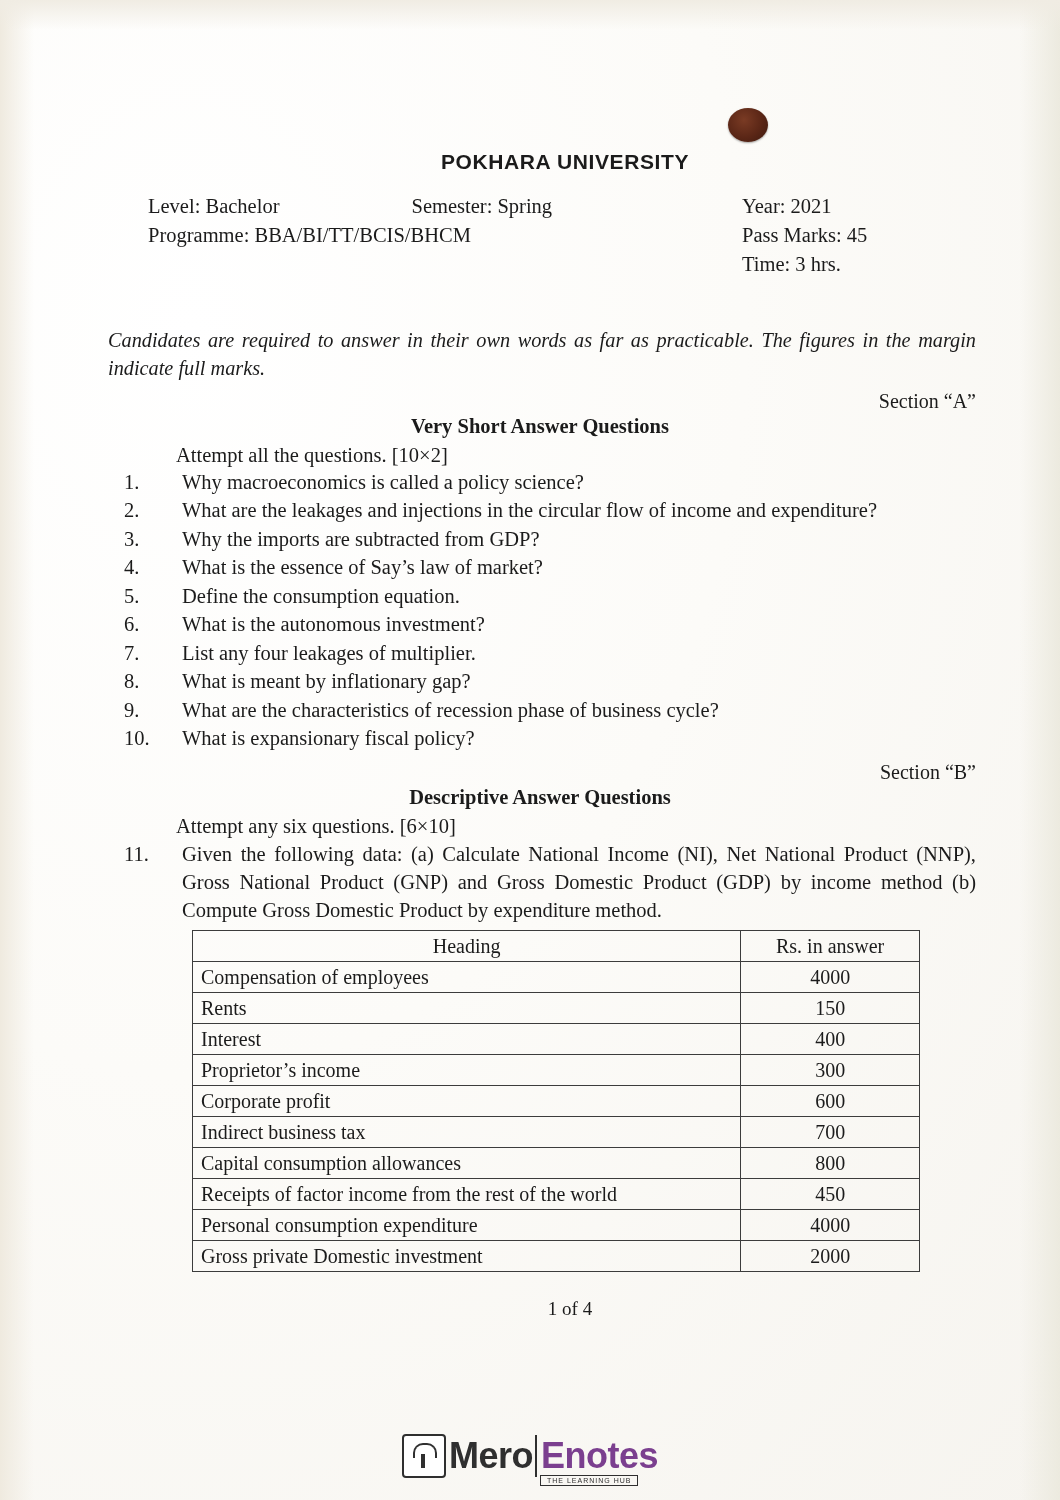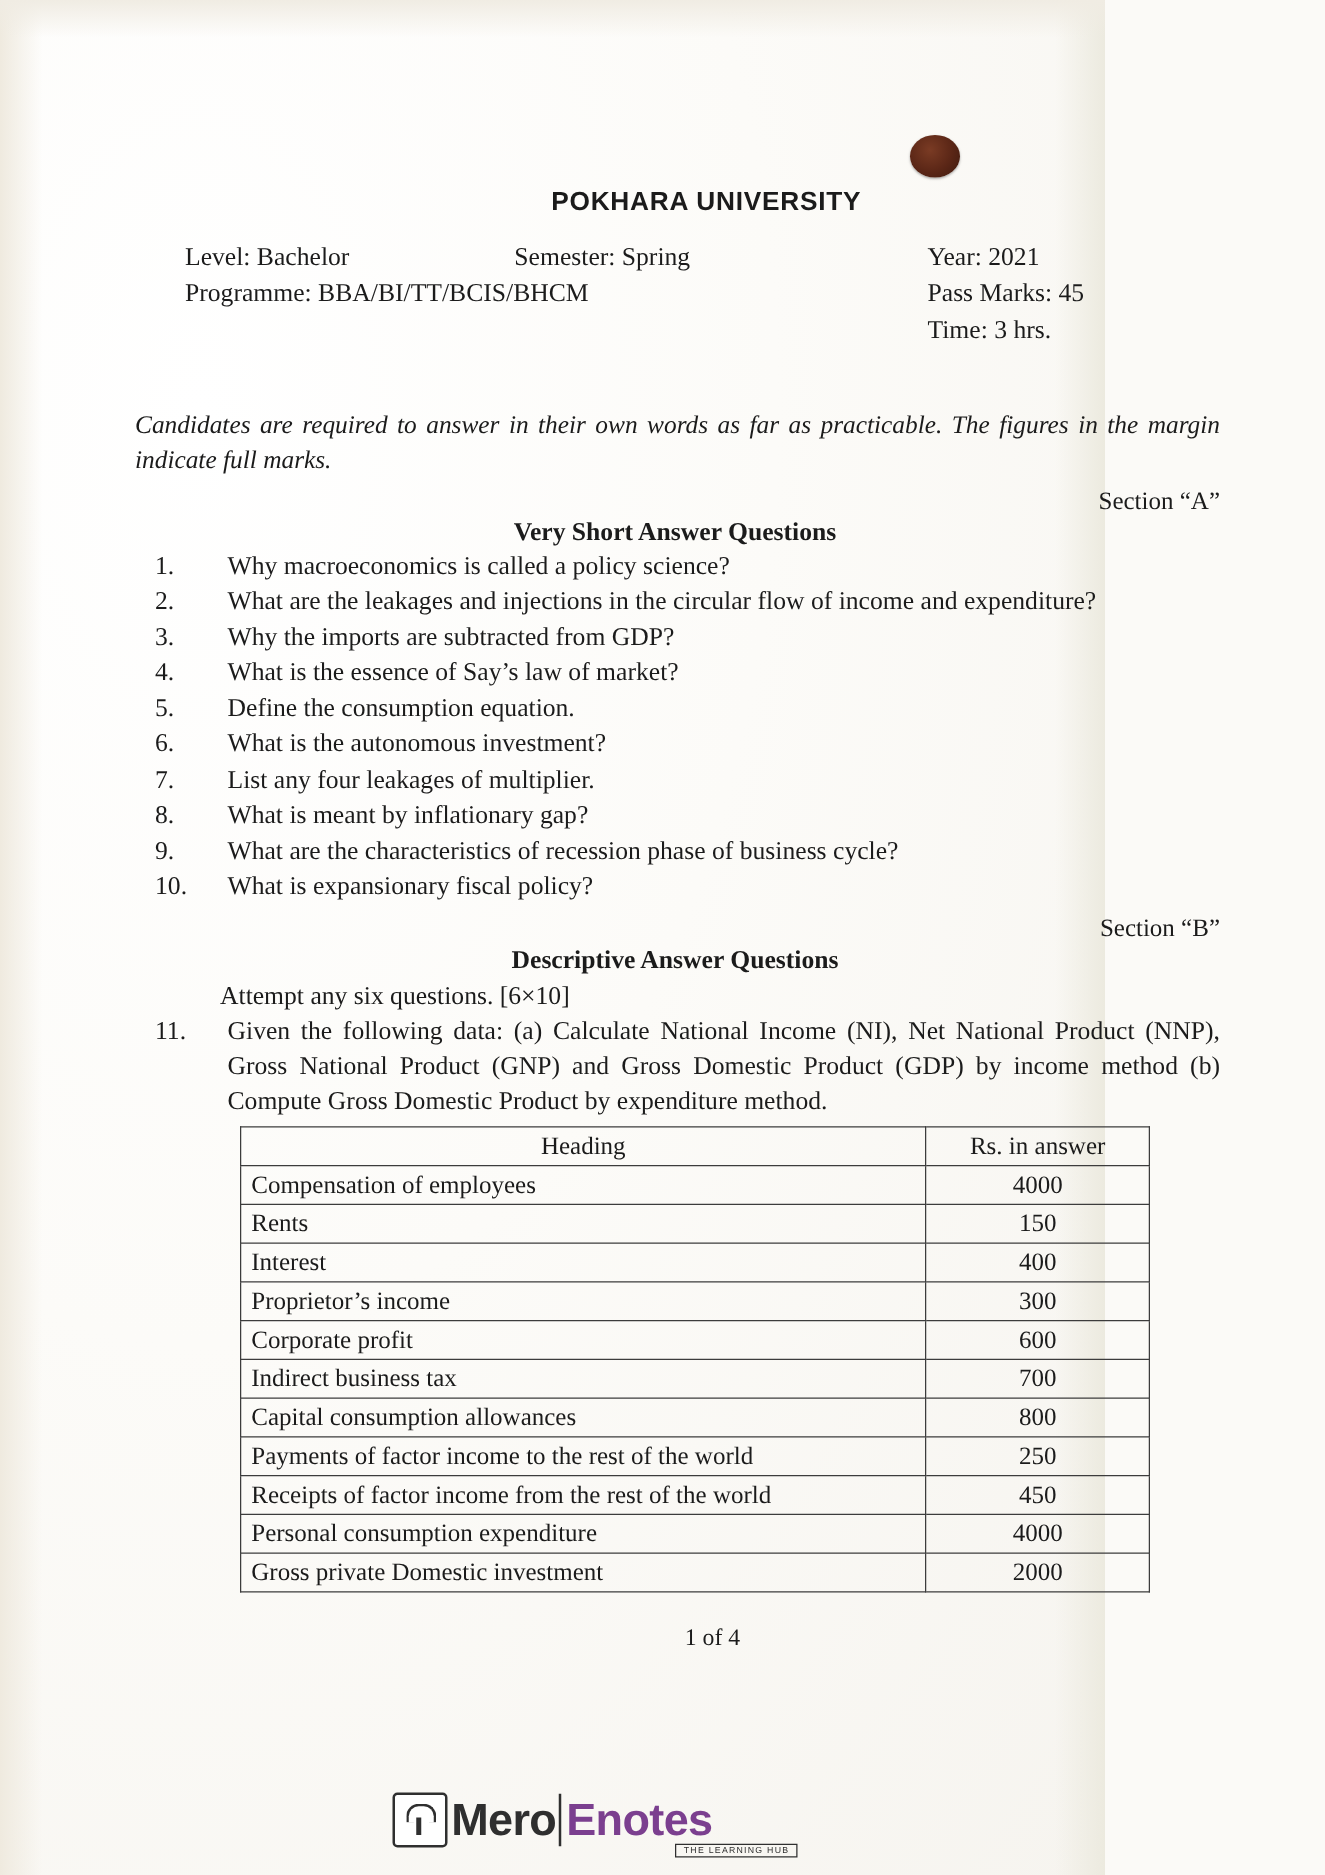--- a/index.html
+++ b/index.html
@@ -10,21 +10,21 @@
     width: 1060px;
     height: 1500px;
     background: #fbfaf7;
     font-family: "Liberation Serif", serif;
     color: #1b1b1b;
     position: relative;
     overflow: hidden;
   }
   .page {
     position: relative;
-    width: 884px;
+    width: 1060px;
     height: 1500px;
     background:
       radial-gradient(ellipse at 18% 22%, #ffffff 0%, #fcfbf8 45%, #f6f4ef 100%);
   }
   .edge-left {
     position: absolute;
     left: 0; top: 0; bottom: 0;
     width: 34px;
     background: linear-gradient(to right, #efeadf 0%, rgba(250,248,244,0) 100%);
     pointer-events: none;
@@ -287,20 +287,21 @@
         <div class="meta-row">Year: 2021</div>
         <div class="meta-row">Pass Marks: 45</div>
         <div class="meta-row">Time: 3 hrs.</div>
       </div>
     </div>
 
     <div class="instr">Candidates are required to answer in their own words as far as practicable. The figures in the margin indicate full marks.</div>
 
     <div class="sec-head">Section “A”</div>
     <div class="sec-sub">Very Short Answer Questions</div>
+    <div class="attempt">Attempt all the questions. [10×2]</div>
 
     <div class="qlist">
       <div class="qrow">
         <div class="qnum">1.</div>
         <div class="qtext">Why macroeconomics is called a policy science?</div>
       </div>
       <div class="qrow justify">
         <div class="qnum">2.</div>
         <div class="qtext">What are the leakages and injections in the circular flow of income and expenditure?</div>
       </div>
@@ -375,24 +376,20 @@
           <td class="label">Corporate profit</td>
           <td class="value">600</td>
         </tr>
         <tr>
           <td class="label">Indirect business tax</td>
           <td class="value">700</td>
         </tr>
         <tr>
           <td class="label">Capital consumption allowances</td>
           <td class="value">800</td>
-        </tr>
-        <tr>
-          <td class="label">Payments of factor income to the rest of the world</td>
-          <td class="value">250</td>
         </tr>
         <tr>
           <td class="label">Receipts of factor income from the rest of the world</td>
           <td class="value">450</td>
         </tr>
         <tr>
           <td class="label">Personal consumption expenditure</td>
           <td class="value">4000</td>
         </tr>
         <tr>

